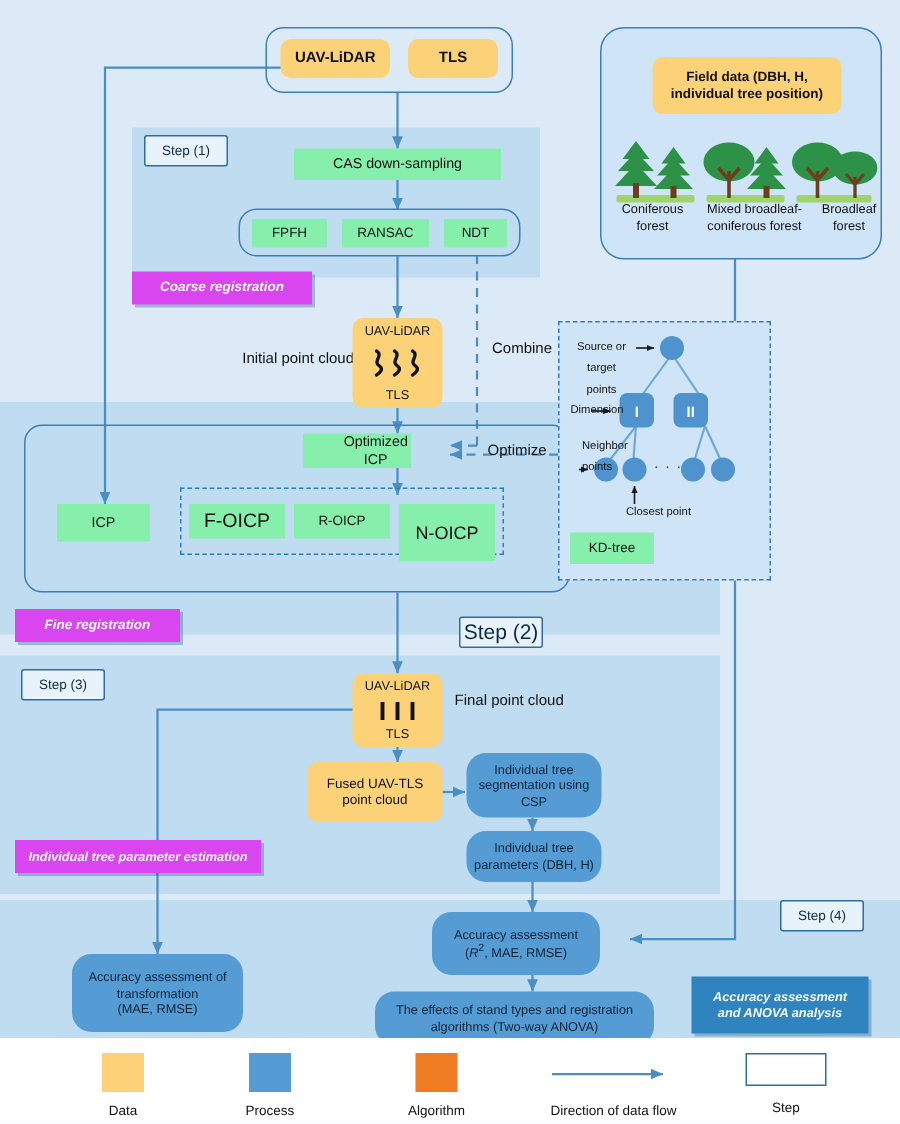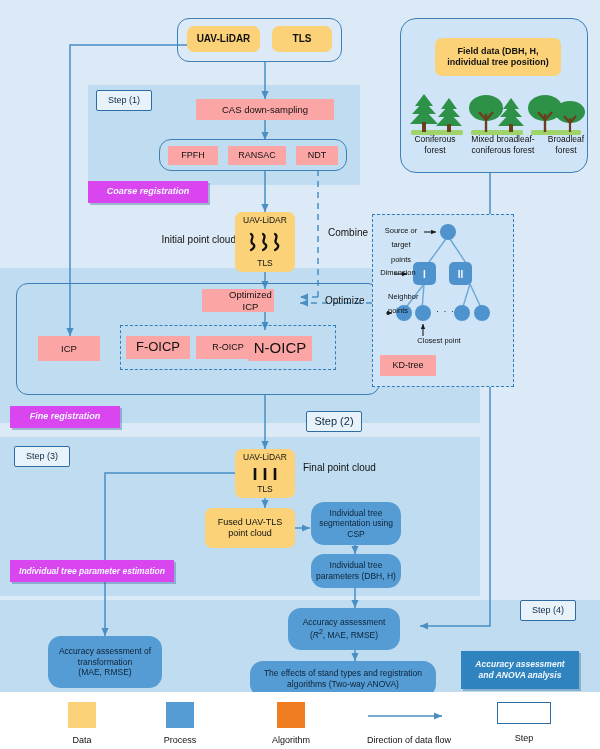--- a/index.html
+++ b/index.html
@@ -23,21 +23,21 @@
     box-sizing:border-box;
     display:flex;flex-direction:column;
     align-items:center;justify-content:center;
     text-align:center;
     color:#111;
     line-height:1.25;
   }
   .data{background:#fbd278;border-radius:7px;}
   .data-sq{background:#fbd278;}
   .proc{background:#559bd4;color:#0d2437;border-radius:13px;}
-  .algo{background:#fca5a5;color:#111;}
+  .algo{background:#86efac;color:#111;}
   .step-tag{
     background:#e8f2fb;border:1.4px solid #2e6ca4;color:#102a40;
     border-radius:2px;
   }
   .banner{
     background:#d946ef;color:#f2f8fd;font-style:italic;font-weight:bold;
     box-shadow:2px 2px 0 rgba(40,90,140,.35);
   }
   .banner.dark{background:#2f83bf;}
   .lbl{position:absolute;color:#111;line-height:1.3;}
@@ -216,24 +216,24 @@
 
   <div class="box algo" style="left:202px;top:289px;width:72px;height:23px;font-size:9.5px;padding-left:25px;">Optimized ICP</div>
 
   <div class="lbl" style="left:325px;top:294px;font-size:10px;">Optimize</div>
 
   <div class="box algo" style="left:38px;top:336px;width:62px;height:25px;font-size:9.5px;">ICP</div>
 
   <div class="grp-dash" style="left:120px;top:325px;width:216px;height:45px;"></div>
   <div class="box algo" style="left:126px;top:336px;width:64px;height:23px;font-size:13px;">F-OICP</div>
   <div class="box algo" style="left:196px;top:336px;width:64px;height:23px;font-size:9px;">R-OICP</div>
-  <div class="box algo" style="left:248px;top:336px;width:64px;height:25px;font-size:15px;">N-OICP</div>
+  <div class="box algo" style="left:266px;top:336px;width:64px;height:38px;font-size:12px;">N-OICP</div>
 
   <div class="box banner" style="left:10px;top:406px;width:110px;height:22px;font-size:9px;">Fine registration</div>
-  <div class="box step-tag" style="left:306px;top:411px;width:56px;height:21px;font-size:11px;">Step (2)</div>
+  <div class="box step-tag" style="left:306px;top:411px;width:56px;height:21px;font-size:14px;">Step (2)</div>
 
   <div class="grp-dash" style="left:372px;top:214px;width:142px;height:173px;background:#cfe4f6;"></div>
 
   <svg style="position:absolute;left:372px;top:214px;width:142px;height:173px;overflow:visible;" viewBox="0 0 142 173">
     <g stroke="#6ba7d6" stroke-width="1.4" fill="none">
       <path d="M76,22 L52,55"></path>
       <path d="M76,22 L98,55"></path>
       <path d="M52,70 L32,96"></path>
       <path d="M52,70 L50,96"></path>
       <path d="M98,70 L90,96"></path>

